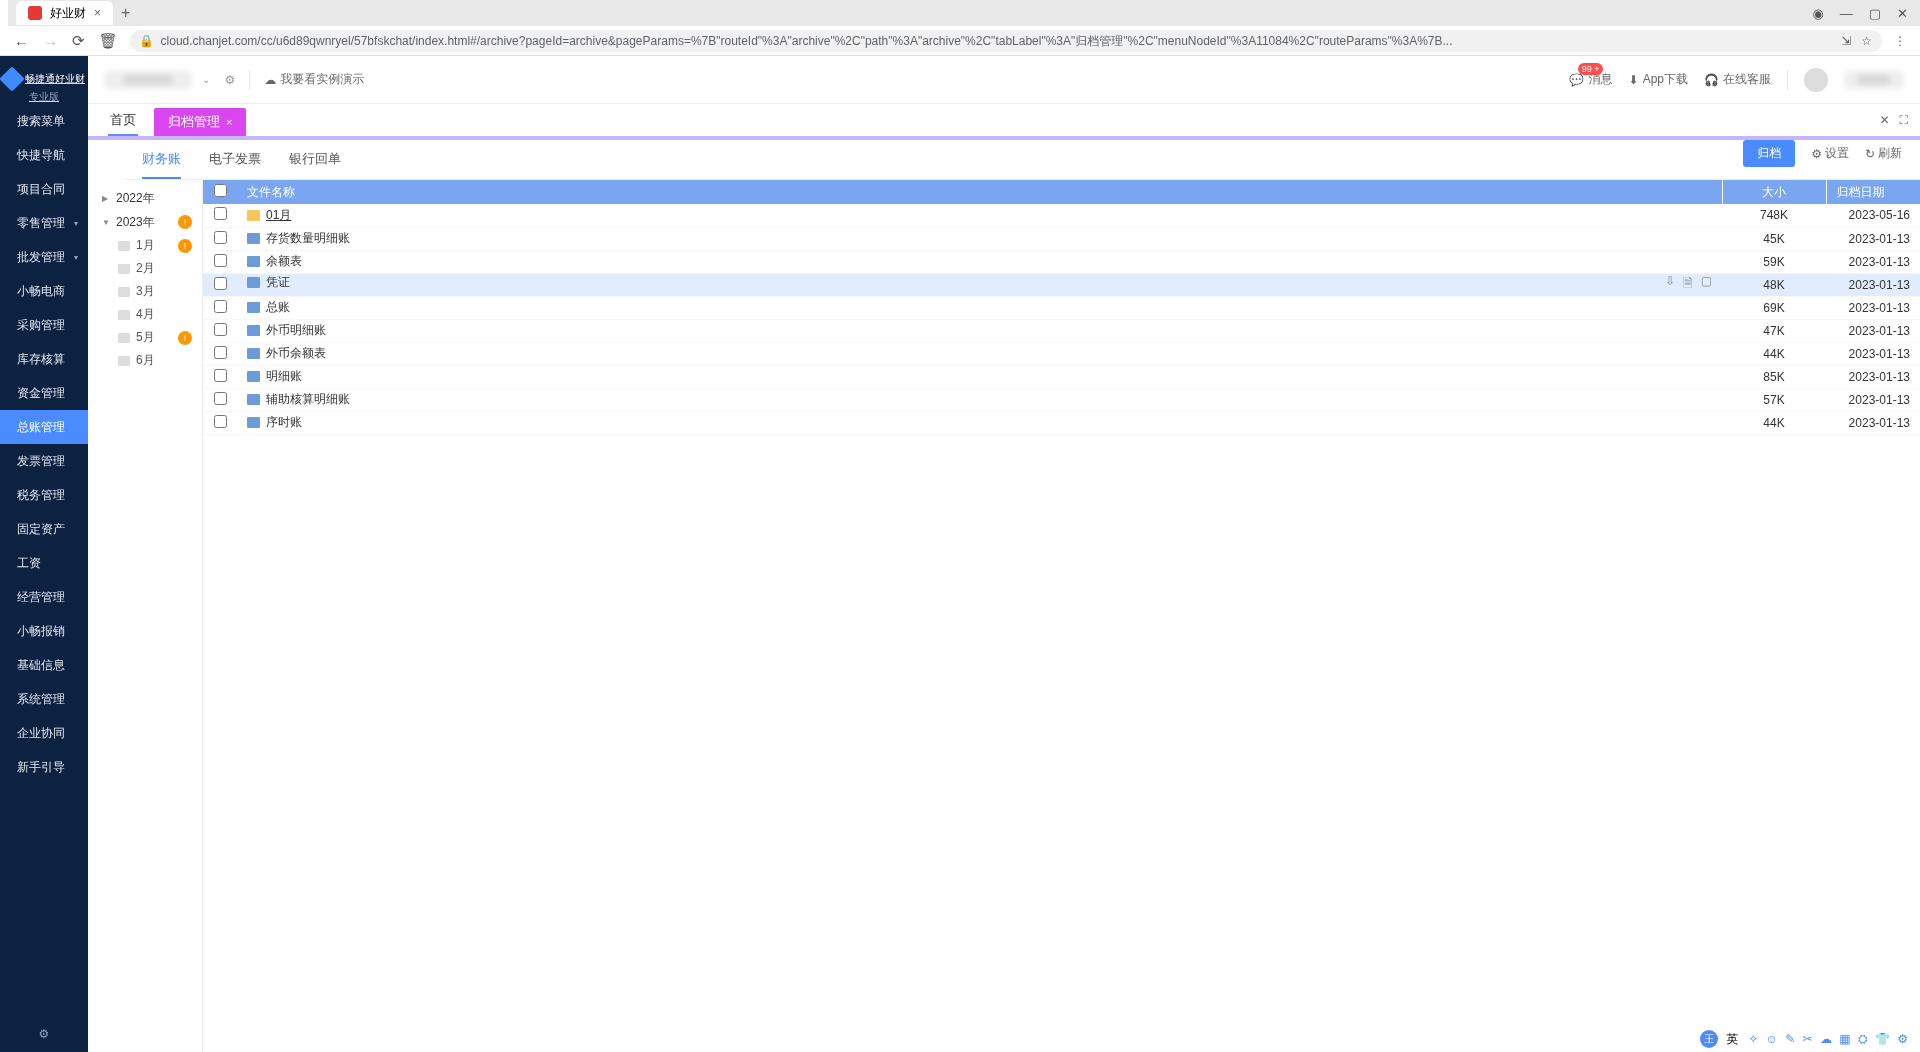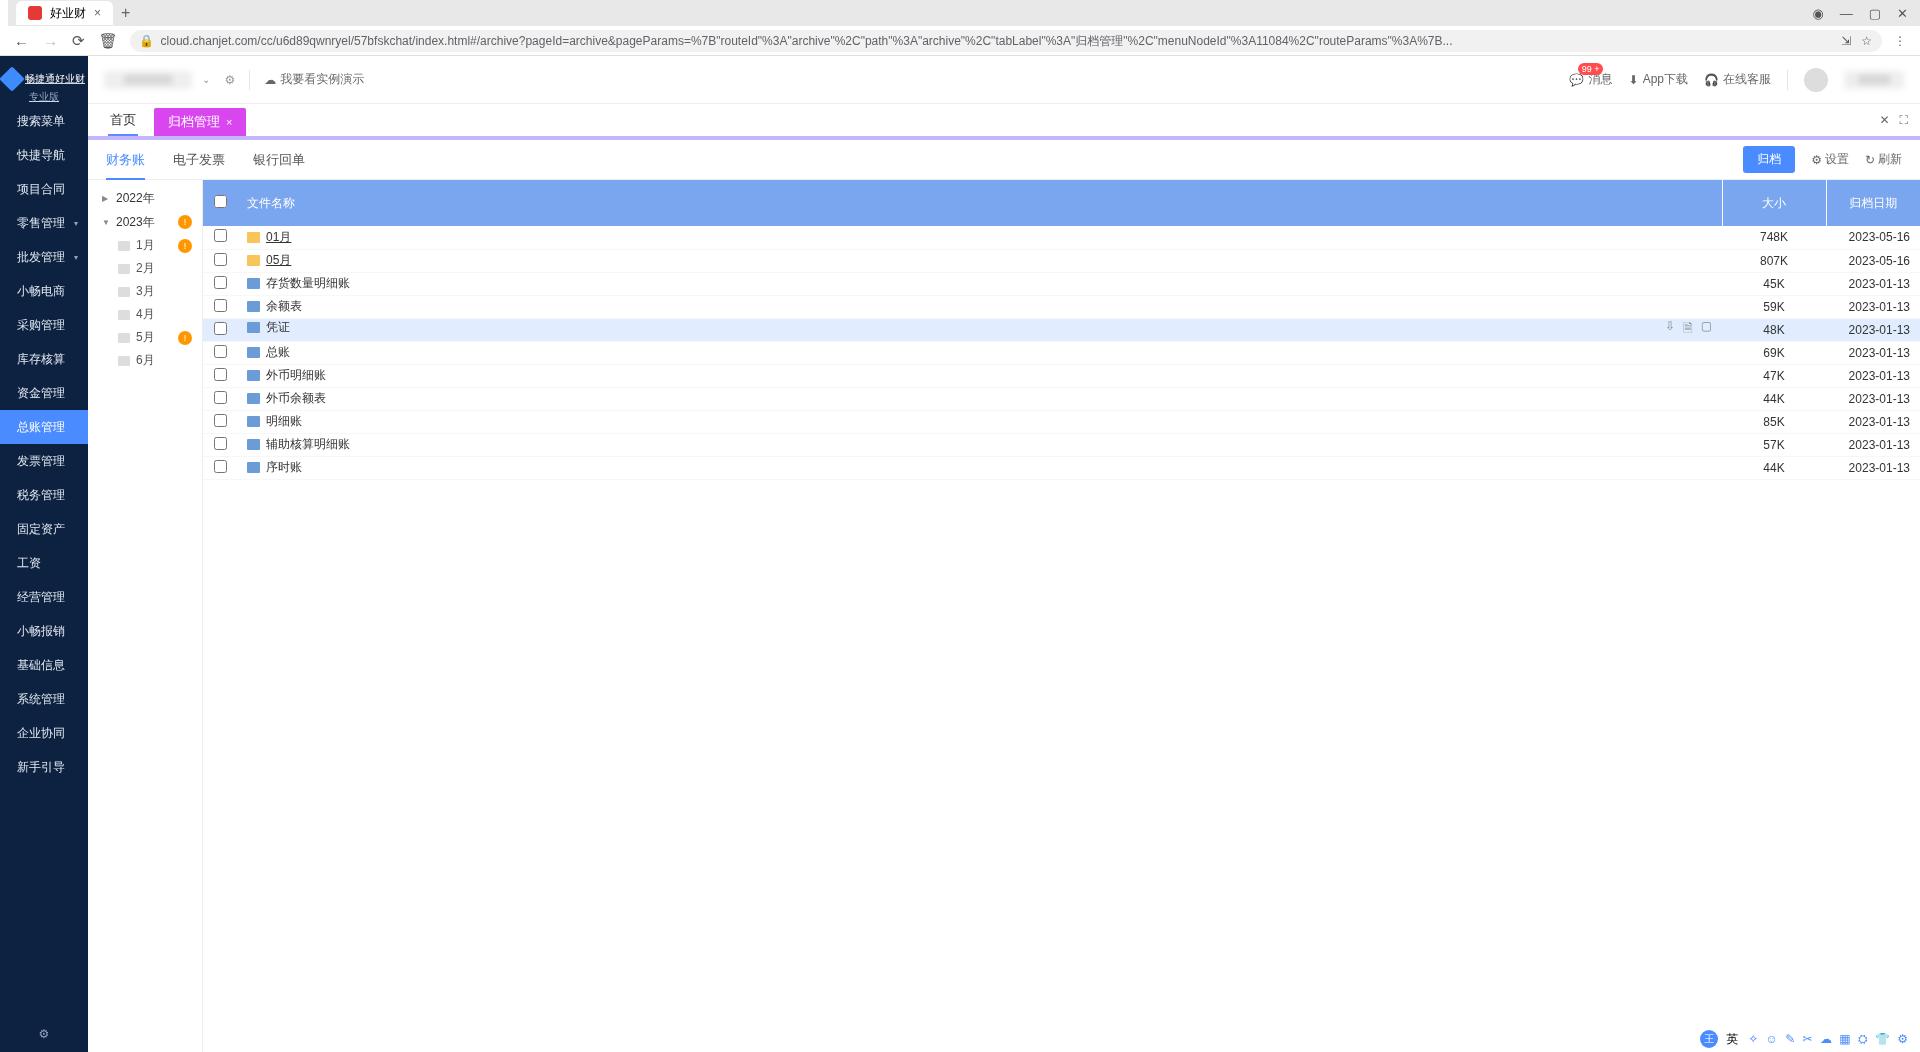--- a/index.html
+++ b/index.html
@@ -55,45 +55,45 @@
     
     .tabs-row { height: 36px; border-bottom: 4px solid #c4b5fd; display: flex; align-items: stretch; padding-left: 8px; }
     .page-tab { padding: 0 14px; display: flex; align-items: center; gap: 6px; font-size: 13px; cursor: pointer; position: relative; color: #333; }
     .page-tab.home { color: #333; }
     .page-tab.home::after { content: ""; position: absolute; bottom: 0; left: 12px; right: 12px; height: 2px; background: #5c8cff; }
     .page-tab.active { background: #d946ef; color: #fff; border-radius: 2px 2px 0 0; margin: 4px 0 4px 4px; height: 28px; }
     .page-tab .close-x { font-size: 11px; }
     .tabs-right { margin-left: auto; display: flex; align-items: center; gap: 10px; padding-right: 12px; color: #666; }
     
     
-    .sub-toolbar { display: flex; align-items: center; height: 40px; border-bottom: 1px solid #eee; padding: 0 18px; }
+    .sub-toolbar { display: flex; align-items: flex-start; height: 40px; border-bottom: 1px solid #eee; padding: 0 18px; margin-left: 36px; }
     .sub-tabs { display: flex; gap: 28px; }
     .sub-tab { font-size: 13px; color: #555; cursor: pointer; padding: 10px 0; position: relative; }
     .sub-tab.active { color: #4a8cff; }
     .sub-tab.active::after { content: ""; position: absolute; left: 0; right: 0; bottom: -1px; height: 2px; background: #4a8cff; }
     .tool-right { margin-left: auto; display: flex; align-items: center; gap: 16px; }
     .btn-primary { background: #4a8cff; color: #fff; padding: 5px 14px; border-radius: 3px; cursor: pointer; font-size: 12px; }
     .tool-link { color: #666; font-size: 12px; cursor: pointer; display: flex; align-items: center; gap: 3px; }
     
     
     .content-body { flex: 1; display: flex; overflow: hidden; }
     .tree-panel { width: 115px; border-right: 1px solid #eee; padding-top: 6px; overflow-y: auto; }
     .tree-node { display: flex; align-items: center; height: 24px; padding-left: 14px; font-size: 12px; color: #333; cursor: pointer; gap: 6px; }
     .tree-node .arrow { font-size: 8px; color: #888; width: 8px; }
     .tree-node.year { font-weight: normal; }
     .tree-leaf { display: flex; align-items: center; height: 23px; padding-left: 30px; font-size: 12px; color: #555; cursor: pointer; gap: 6px; }
     .folder-ico { width: 12px; height: 10px; background: #ddd; border-radius: 1px; display: inline-block; }
     .dot-badge { width: 14px; height: 14px; border-radius: 50%; background: #ff9800; color: #fff; font-size: 9px; display: flex; align-items: center; justify-content: center; margin-left: auto; margin-right: 10px; }
     
     .table-panel { flex: 1; overflow: auto; }
     table { width: 100%; border-collapse: collapse; }
-    thead th { background: #7aa5ef; color: #fff; font-weight: normal; font-size: 12px; height: 46px; text-align: left; padding: 0 10px; position: sticky; top: 0; }
+    thead th { background: #7aa5ef; color: #fff; font-weight: normal; font-size: 12px; height: 24px; text-align: left; padding: 0 10px; position: sticky; top: 0; }
     thead th:nth-child(1) { width: 34px; text-align: center; }
     thead th.col-size { width: 104px; text-align: center; border-left: 1px solid rgba(255,255,255,0.3); }
-    thead th.col-date { width: 94px; text-align: center; border-left: 1px solid rgba(255,255,255,0.3); }
+    thead th.col-date { width: 94px; text-align: left; border-left: 1px solid rgba(255,255,255,0.3); }
     tbody td { height: 23px; font-size: 12px; color: #333; padding: 0 10px; border-bottom: 1px solid #f7f7f7; }
     tbody tr.hover-row { background: #e1edff; }
     tbody td.cb-cell { text-align: center; }
     tbody td.col-size { text-align: center; }
     tbody td.col-date { text-align: right; }
     .file-ico { display: inline-block; width: 13px; height: 11px; background: #f7c55a; border-radius: 1px; margin-right: 6px; vertical-align: middle; }
     .file-ico.doc { background: #6b9cd8; }
     .link-u { color: #333; text-decoration: underline; cursor: pointer; }
     .row-actions { float: right; display: none; gap: 8px; color: #888; }
     .hover-row .row-actions { display: inline-flex; }
@@ -332,26 +332,20 @@
               <th><span>文件名称</span></th>
               <th class="col-size"><span>大小</span></th>
               <th class="col-date"><span>归档日期</span></th>
             </tr>
           </thead>
           <tbody id="tbody">
               <tr>
                 <td class="cb-cell"><input type="checkbox" style=""></td>
                 <td><span class="file-ico"></span><span class="link-u">01月</span></td>
                 <td class="col-size">748K</td>
-                <td class="col-date">2023-05-16</td>
-              </tr>
-              <tr>
-                <td class="cb-cell"><input type="checkbox" style=""></td>
-                <td><span class="file-ico"></span><span class="link-u">05月</span></td>
-                <td class="col-size">807K</td>
                 <td class="col-date">2023-05-16</td>
               </tr>
               <tr>
                 <td class="cb-cell"><input type="checkbox" style=""></td>
                 <td><span class="file-ico doc"></span><span>存货数量明细账</span></td>
                 <td class="col-size">45K</td>
                 <td class="col-date">2023-01-13</td>
               </tr>
               <tr>
                 <td class="cb-cell"><input type="checkbox" style=""></td>

